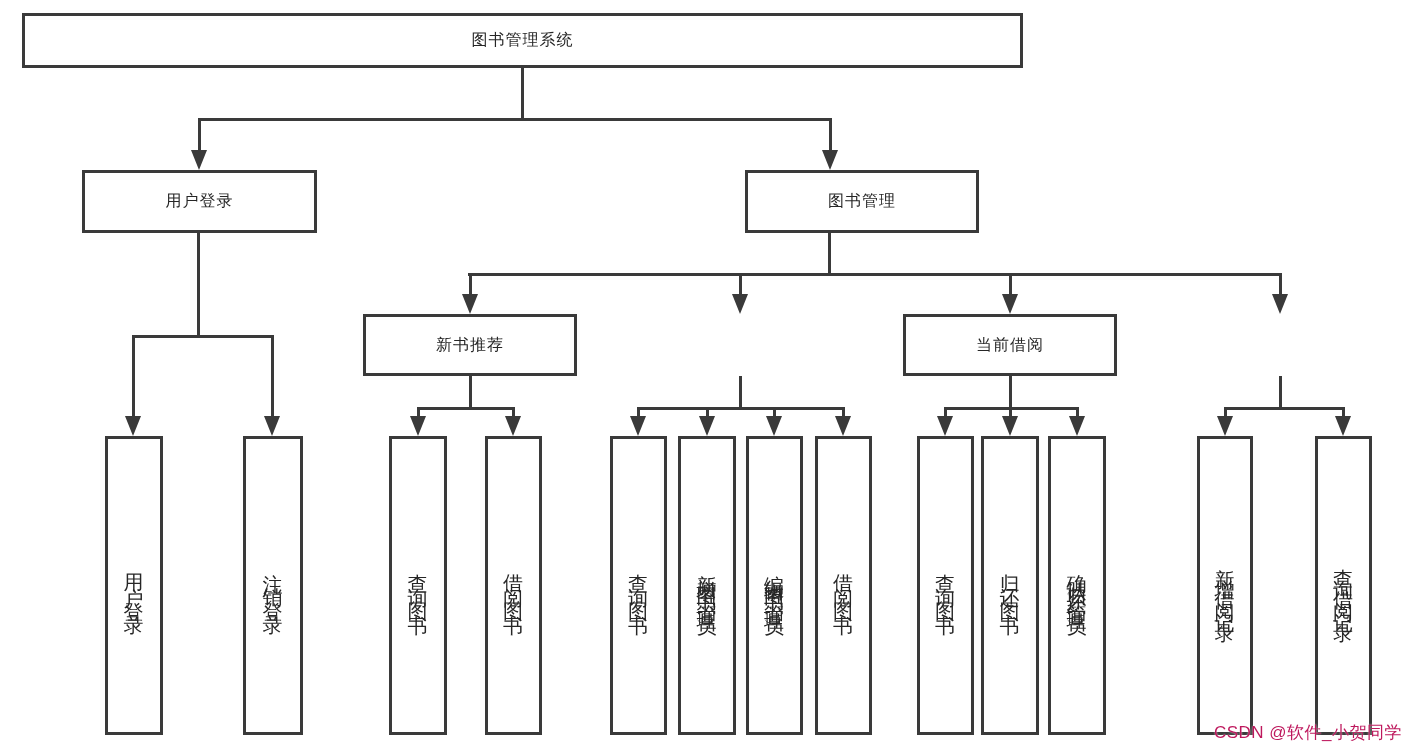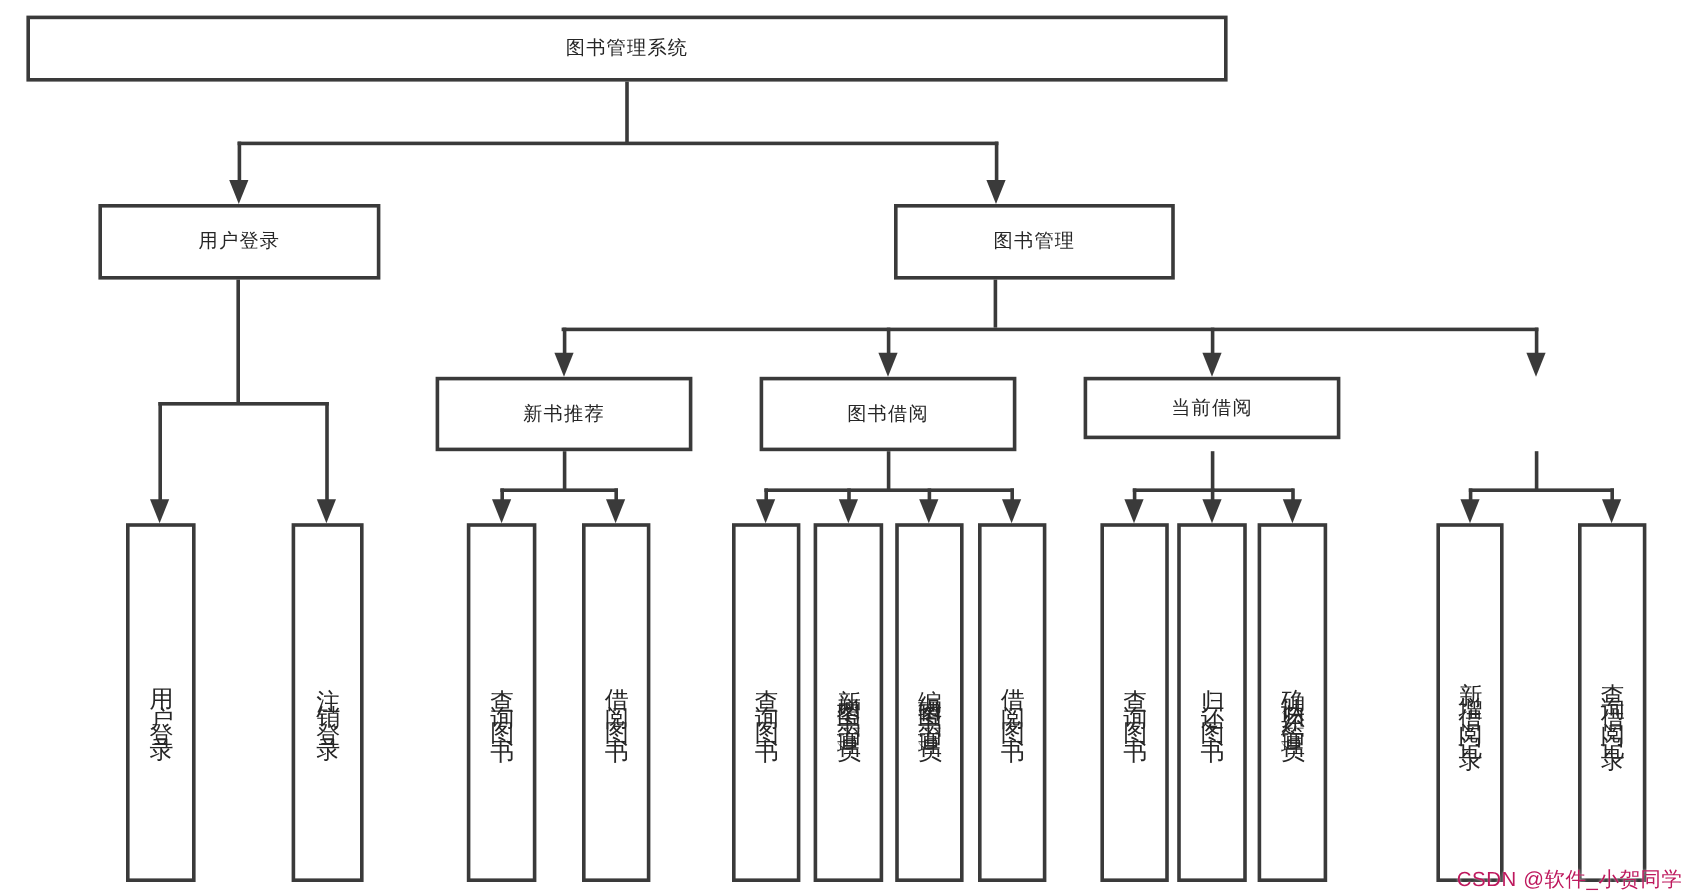--- a/index.html
+++ b/index.html
@@ -42,24 +42,21 @@
   <div class="box" style="left:82px;top:170px;width:235px;height:63px;">
     <span class="lbl">用户登录</span>
   </div>
   <div class="box" style="left:713px;top:170px;width:234px;height:63px;margin-left:32px;">
     <span class="lbl">图书管理</span>
   </div>
 
   <div class="box" style="left:363px;top:314px;width:214px;height:62px;">
     <span class="lbl">新书推荐</span>
   </div>
-  <div class="box" style="left:633px;top:314px;width:214px;height:62px;">
-    <span class="lbl">图书借阅</span>
-  </div>
-  <div class="box" style="left:903px;top:314px;width:214px;height:52px;">
+  <div class="box" style="left:903px;top:314px;width:214px;height:62px;">
     <span class="lbl">当前借阅</span>
   </div>
 
   <div class="box leaf" style="left:105px;top:436px;width:58px;height:299px;">
     <span class="v-text" style="letter-spacing: 14px;">用户登录</span>
   </div>
   <div class="box leaf" style="left:243px;top:436px;width:60px;height:299px;">
     <span class="v-text" style="letter-spacing: 14px;">注销登录</span>
   </div>
 

